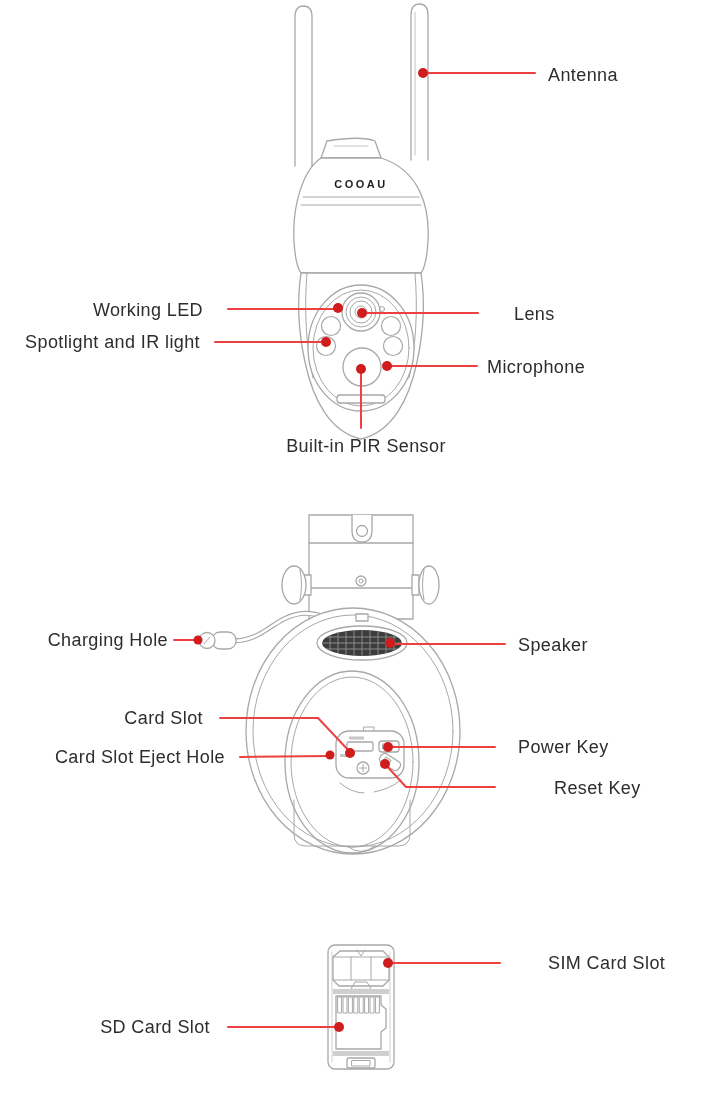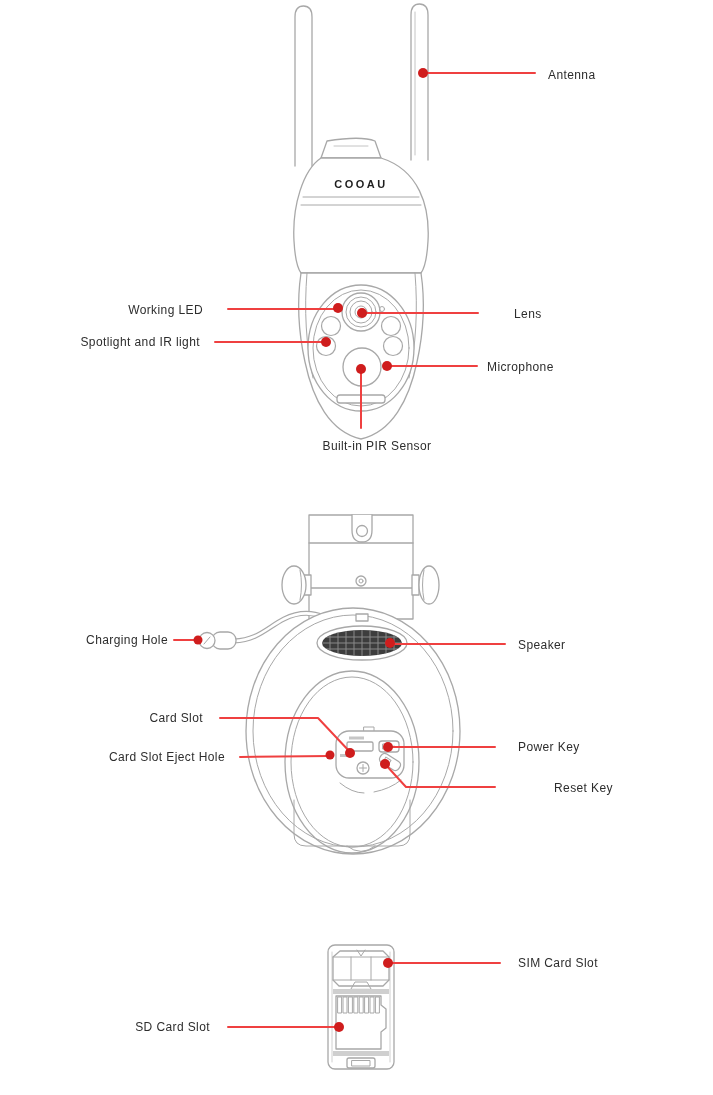--- a/index.html
+++ b/index.html
@@ -6,21 +6,21 @@
   .stage {
     position:relative;
     width:713px; height:1095px;
     background:#ffffff;
     overflow:hidden;
     font-family:"Liberation Sans", sans-serif;
   }
   .art { position:absolute; left:0; top:0; }
   .label {
     position:absolute;
-    font-size:12px;
+    font-size:18px;
     line-height:1;
     color:#2d2d2d;
     letter-spacing:0.4px;
     white-space:nowrap;
     transform:translateY(-50%);
   }
   .label.center { transform:translate(-50%,-50%); }
 </style>
 </head>
 <body>
@@ -218,25 +218,25 @@
       <circle cx="388" cy="963" r="5"></circle>
       <circle cx="339" cy="1027" r="5"></circle>
     </g>
   </svg>
 
   <div class="label" style="left:548px; top:75px;">Antenna</div>
   <div class="label" style="right:510px; top:310px;">Working LED</div>
   <div class="label" style="right:513px; top:342px;">Spotlight and IR light</div>
   <div class="label" style="left:487px; top:314px;margin-left:27px;">Lens</div>
   <div class="label" style="left:487px; top:367px;">Microphone</div>
-  <div class="label center" style="left:366px; top:446px;margin-left:11px;">Built-in PIR Sensor</div>
+  <div class="label center" style="left:366px; top:446px;">Built-in PIR Sensor</div>
 
   <div class="label" style="right:545px; top:640px;">Charging Hole</div>
   <div class="label" style="left:518px; top:645px;">Speaker</div>
   <div class="label" style="right:510px; top:718px;">Card Slot</div>
   <div class="label" style="right:488px; top:757px;text-align:right;">Card Slot Eject Hole</div>
   <div class="label" style="left:518px; top:747px;">Power Key</div>
   <div class="label" style="left:518px; top:788px;margin-left:36px;">Reset Key</div>
 
-  <div class="label" style="left:518px; top:963px;">SIM Card Slot</div>
+  <div class="label" style="left:548px; top:963px;">SIM Card Slot</div>
   <div class="label" style="right:503px; top:1027px;">SD Card Slot</div>
 
 </div>
 
 </body></html>

